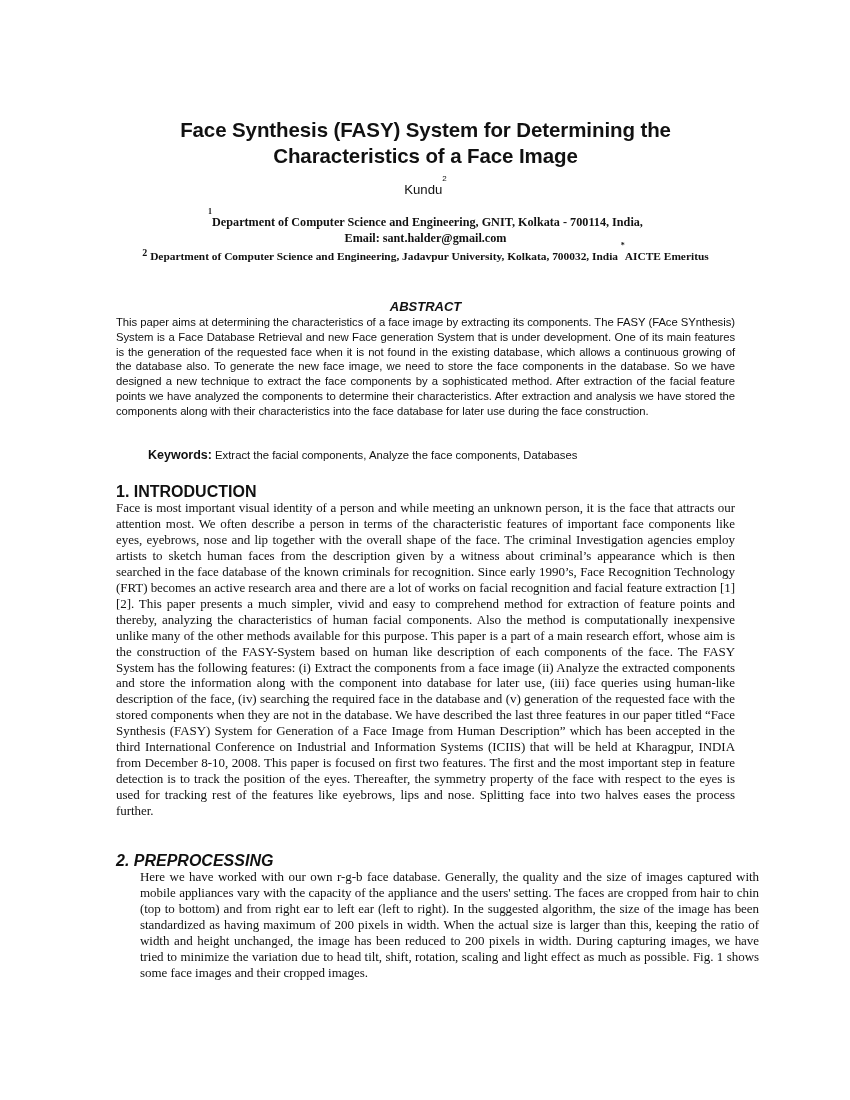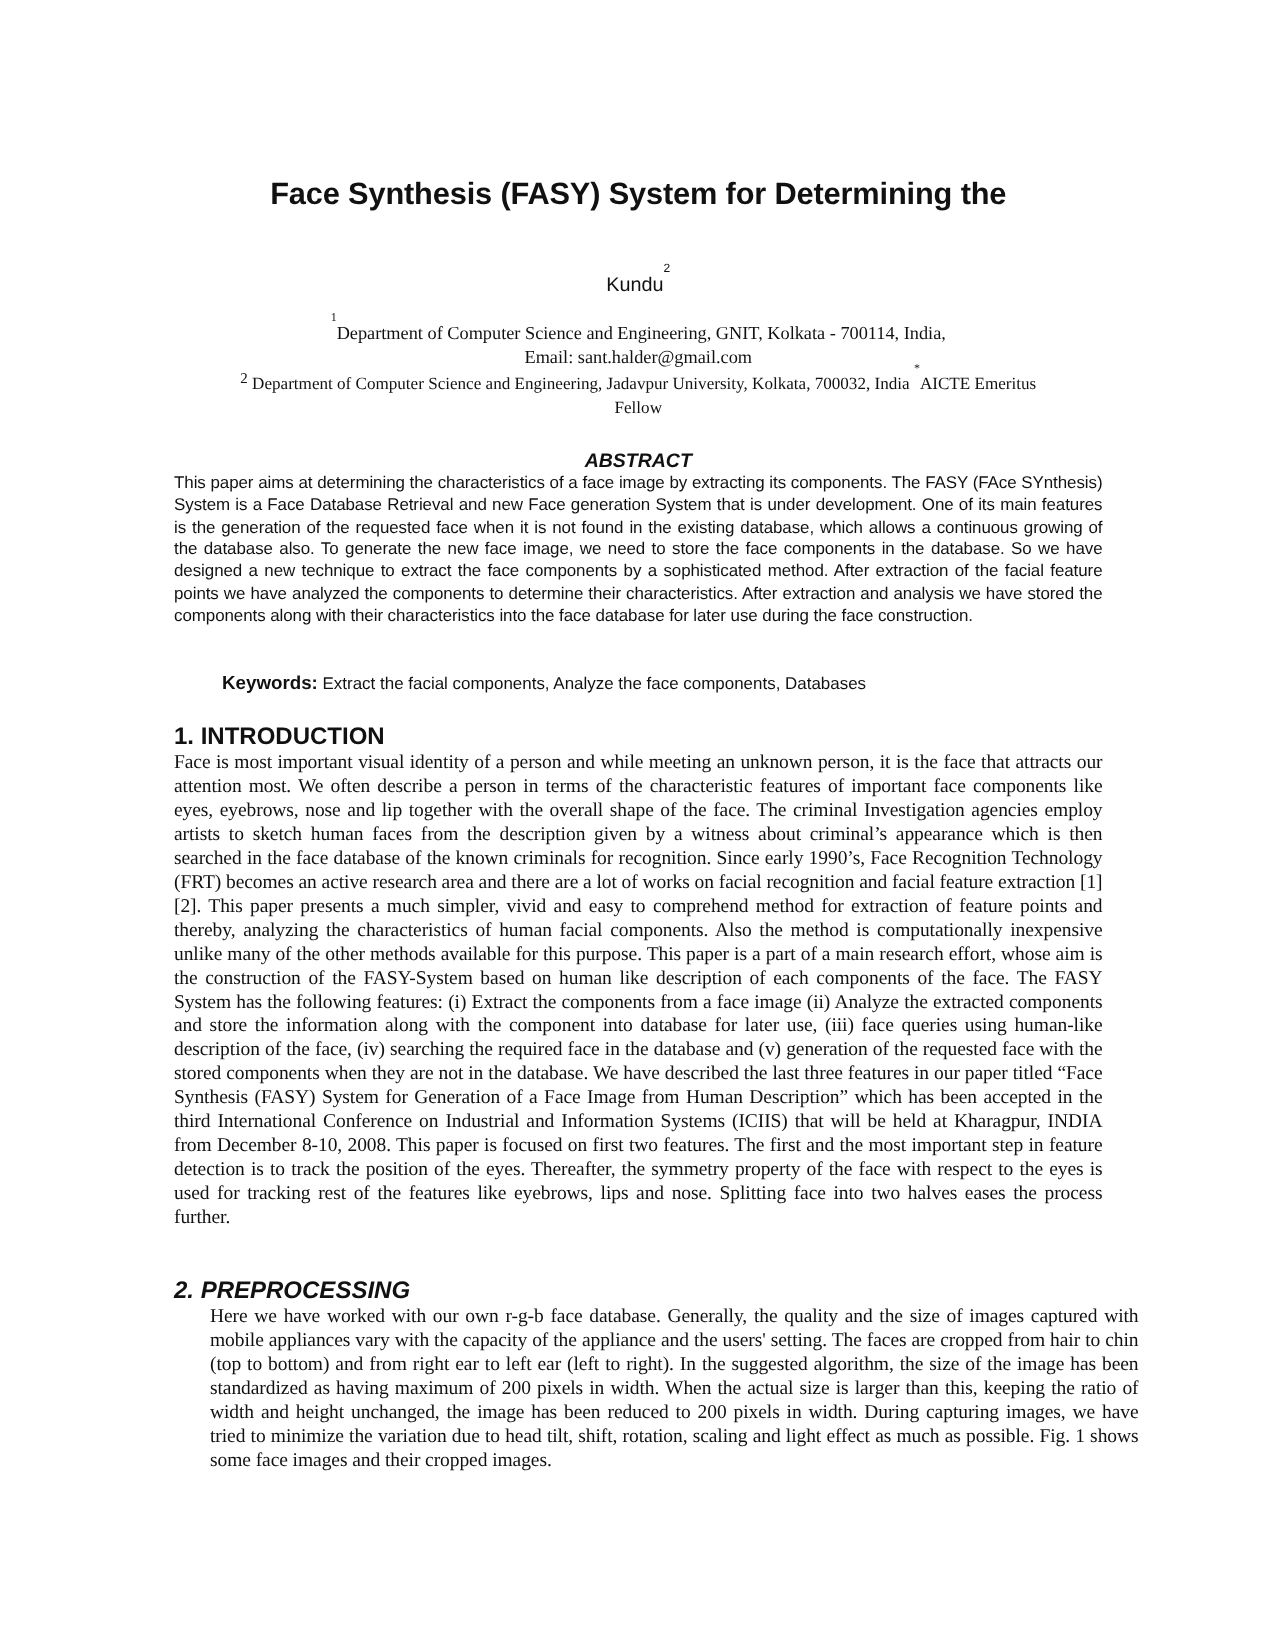--- a/index.html
+++ b/index.html
@@ -50,20 +50,21 @@
       line-height: 0;
     }
     .affil {
       position: absolute;
       left: -10px;
       width: 639px;
       text-align: center;
       font-family: "Liberation Serif", serif;
       font-size: 12.2px;
       line-height: 16px;
+      font-weight: bold;
     }
     .affil-1 { top: 214px; }
     .affil-2 { top: 248px; font-size: 11.4px; }
     .affil-2 .big-sup {
       font-size: 10px;
       vertical-align: top;
       position: relative;
       top: -3px;
     }
     .abstract-heading {
@@ -127,34 +128,34 @@
     .intro-body { top: 500px; }
     .pre-body { top: 869px; margin-left: 24px; }
   </style>
 </head>
 <body>
 
 <div class="page">
 
   <div class="title">
     <div>Face Synthesis (FASY) System for Determining the</div>
+    <div>Characteristics of a Face Image</div>
   </div>
 
   <div class="authors">
     <div><span>Kundu</span><sup>2</sup></div>
   </div>
 
   <div class="affil affil-1">
     <div><sup>1</sup><span>Department of Computer Science and Engineering, GNIT, Kolkata - 700114, India,</span></div>
     <div>Email: sant.halder@gmail.com</div>
   </div>
 
   <div class="affil affil-2">
     <div><span class="big-sup">2</span><span> Department of Computer Science and Engineering, Jadavpur University, Kolkata, 700032, India </span><sup>*</sup><span>AICTE Emeritus</span></div>
-    <div>Fellow</div>
   </div>
 
   <div class="abstract-heading">ABSTRACT</div>
   <div class="abstract-body">This paper aims at determining the characteristics of a face image by extracting its components. The FASY (FAce SYnthesis) System is a Face Database Retrieval and new Face generation System that is under development. One of its main features is the generation of the requested face when it is not found in the existing database, which allows a continuous growing of the database also. To generate the new face image, we need to store the face components in the database. So we have designed a new technique to extract the face components by a sophisticated method. After extraction of the facial feature points we have analyzed the components to determine their characteristics. After extraction and analysis we have stored the components along with their characteristics into the face database for later use during the face construction.</div>
 
   <div class="keywords">
     <span class="kw-label">Keywords:</span><span> Extract the facial components, Analyze the face components, Databases</span>
   </div>
 
   <div class="section-heading h-intro">1. INTRODUCTION</div>

